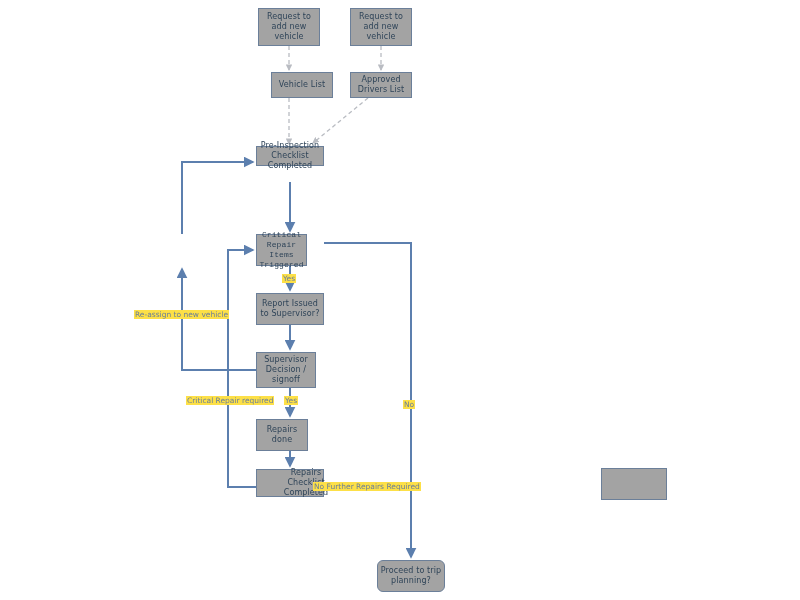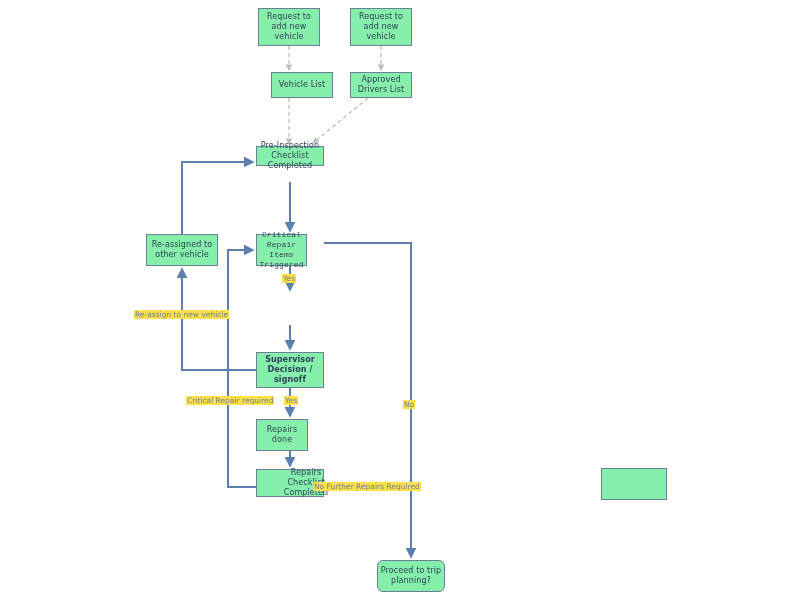--- a/index.html
+++ b/index.html
@@ -23,21 +23,21 @@
     position: absolute;
     left: 0;
     top: 0;
     width: 800px;
     height: 600px;
     pointer-events: none;
   }
   .node {
     position: absolute;
     box-sizing: border-box;
-    background: #86efac;
+    background: #a3a3a3;
     border: 1px solid #6b7f99;
     color: #2f4458;
     font-size: 8px;
     line-height: 10px;
     text-align: center;
     display: flex;
     align-items: center;
     justify-content: center;
     letter-spacing: 0.1px;
     white-space: pre-line;
@@ -107,28 +107,28 @@
 
   <div class="node" style="left:258px; top:72px; width:62px; height:26px;margin-left:13px;">Vehicle List</div>
 
   <div class="node" style="left:350px; top:72px; width:62px; height:26px;">Approved
 Drivers List</div>
 
   <div class="node" style="left:256px; top:146px; width:68px; height:20px;">Pre-Inspection
 Checklist
 Completed</div>
 
-  <div class="node" style="left:146px; top:234px; width:72px; height:32px;">Re-assigned to
-other vehicle</div>
 
   <div class="node" style="left:256px; top:234px; width:51px; height:32px;font-family:Liberation Mono, monospace;">Critical Repair
 Items Triggered</div>
 
+  <div class="node" style="left:256px; top:293px; width:68px; height:32px;">Report Issued
+to Supervisor?</div>
 
-  <div class="node" style="left:256px; top:352px; width:68px; height:36px;font-weight:bold;">Supervisor
+  <div class="node" style="left:256px; top:352px; width:60px; height:36px;">Supervisor
 Decision /
 signoff</div>
 
   <div class="node" style="left:256px; top:419px; width:52px; height:32px;">Repairs done</div>
 
   <div class="node" style="left:256px; top:469px; width:68px; height:28px;padding-left:32px;">Repairs
 Checklist
 Completed</div>
 
   <div class="node" style="left:377px; top:560px; width:68px; height:32px;border-radius:6px;">Proceed to trip

